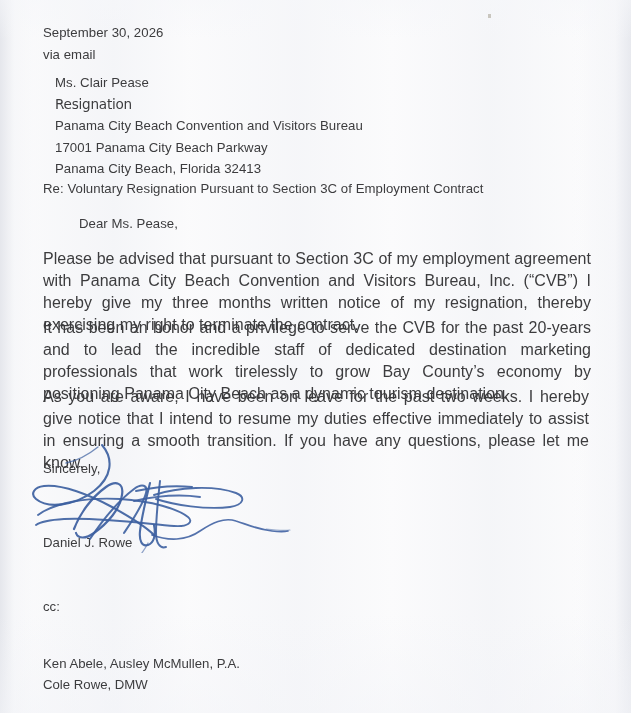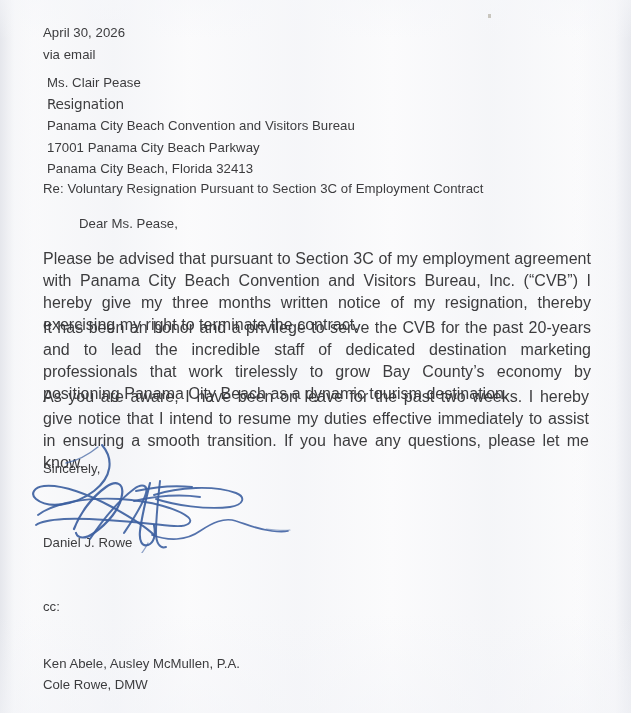--- a/index.html
+++ b/index.html
@@ -67,21 +67,21 @@
   .para {
     font-size: 16px;
     line-height: 22px;
     letter-spacing: 0.02px;
     text-align: justify;
     text-justify: inter-word;
   }
   .blk { position: absolute; }
   
   #date-block   { top: 22px;  left: 0; }
-  #addr-block   { top: 72px;  left: 4px; }
+  #addr-block   { top: 72px;  left: 12px; }
   #re-line      { top: 178px; left: 0; }
   #salutation   { top: 213px; left: 0; margin-left: 36px; }
   #p1           { top: 248px; left: 0; width: 548px; }
   #p2           { top: 317px; left: 0; width: 548px; }
   #p3           { top: 386px; left: 0; width: 546px; }
   #closing      { top: 458px; left: 0; }
   #signer       { top: 532px; left: 0; }
   #cc-block     { top: 596px; left: 0; }
 
   .chairperson {
@@ -123,21 +123,21 @@
 
 <div class="page">
 
   <div class="scan-bands"></div>
   <div class="scan-vert"></div>
   <div class="speck"></div>
 
   <div class="content">
 
     <div class="blk" id="date-block">
-      <div class="ln">April 30, 2026</div>
+      <div class="ln">September 30, 2026</div>
       <div class="ln">via email</div>
     </div>
 
     <div class="blk" id="addr-block">
       <div class="ln">Ms. Clair Pease</div>
       <div class="ln chairperson">Resignation</div>
       <div class="ln">Panama City Beach Convention and Visitors Bureau</div>
       <div class="ln">17001 Panama City Beach Parkway</div>
       <div class="ln">Panama City Beach, Florida 32413</div>
     </div>

